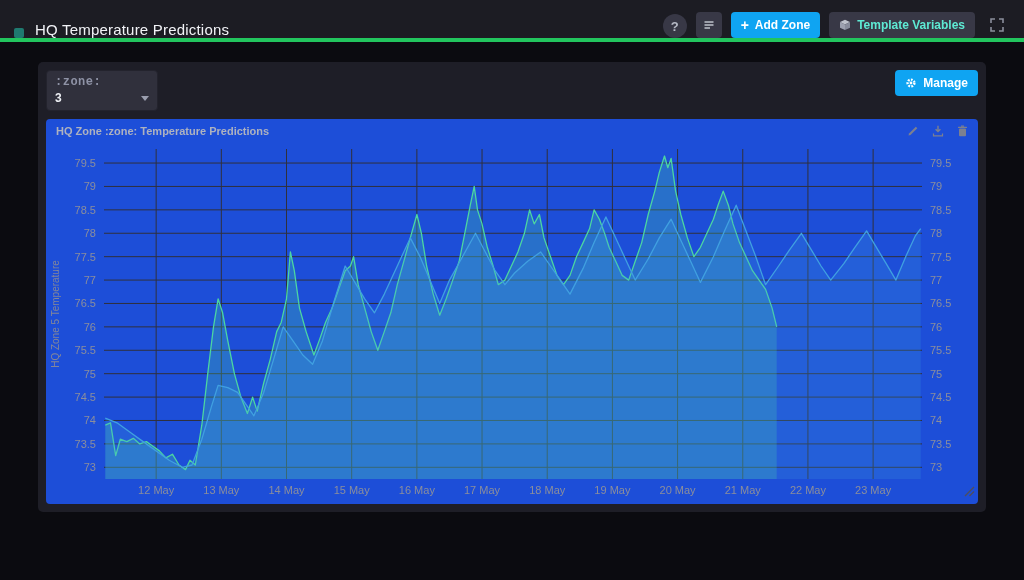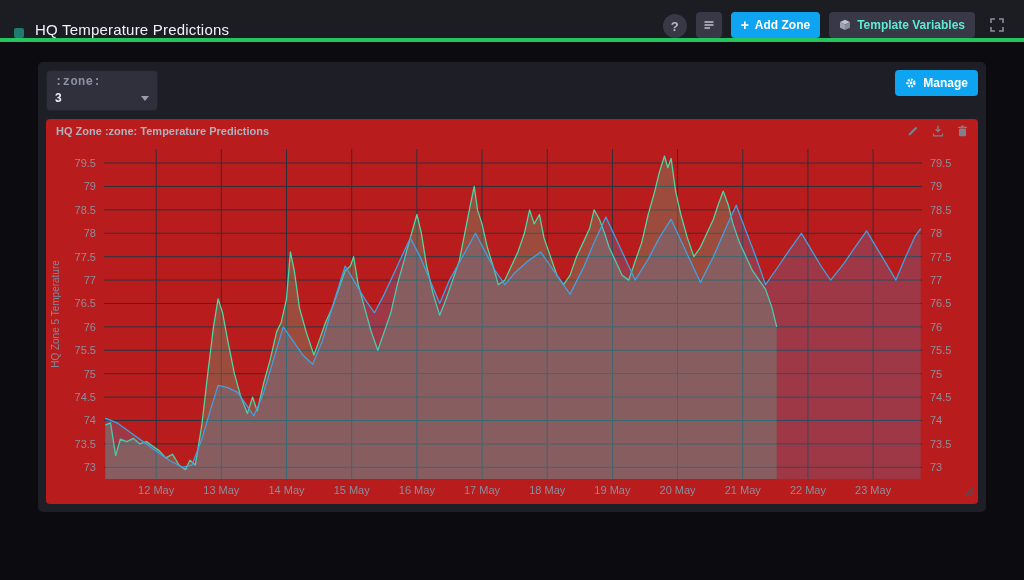--- a/index.html
+++ b/index.html
@@ -23,21 +23,21 @@
   .presbtn{width:26px;height:26px;display:flex;align-items:center;justify-content:center;cursor:pointer;flex:0 0 auto}
   
   .panel{width:948px;margin:20px auto 0;background:#1e1e27;border-radius:5px;padding:8px}
   .tvbar{display:flex;align-items:flex-start;justify-content:space-between}
   .zone-dd{width:112px;background:#30303c;border:1px solid #23232d;border-radius:4px;
     padding:4px 8px 5px;cursor:pointer}
   .zone-label{font-family:"Liberation Mono",monospace;font-size:12px;font-weight:700;color:#8e92a5;letter-spacing:.5px}
   .zone-value-row{display:flex;align-items:center;justify-content:space-between;margin-top:2px}
   .zone-value{font-size:12px;font-weight:700;color:#eef0f5}
   
-  .cell{margin-top:8px;background:#b91c1c;border-radius:4px;height:385px;position:relative;overflow:hidden}
+  .cell{margin-top:8px;background:#1d4ed8;border-radius:4px;height:385px;position:relative;overflow:hidden}
   .cell-header{height:24px;display:flex;align-items:center;justify-content:space-between;padding:0 10px}
   .cell-title{font-size:11px;font-weight:600;color:#aeb2bf}
   .cell-icons{display:flex;align-items:center;gap:13px}
   .cell-icons span{cursor:pointer;display:flex}
   svg.chart{display:block}
   .grid{stroke:#30303c;stroke-width:1}
   text.tick{fill:#8b8e9c;font-size:11px;font-family:"Liberation Sans",sans-serif}
   .yl{text-anchor:end}.yr{text-anchor:start}.xt{text-anchor:middle}
   .axis-title{text-anchor:middle;font-size:10px;fill:#83869a}
   .resize{position:absolute;right:3px;bottom:3px;cursor:nwse-resize}

